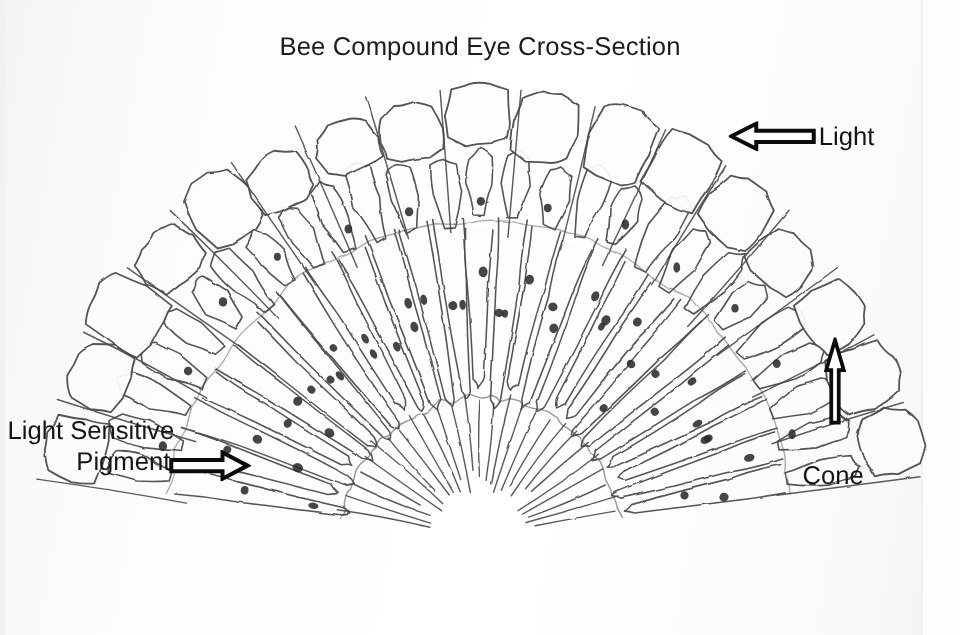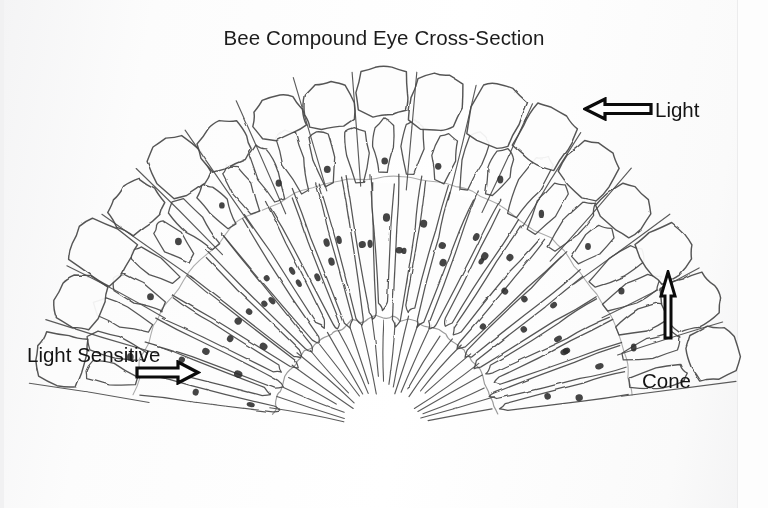--- a/index.html
+++ b/index.html
@@ -57,21 +57,21 @@
   }
   .anno-label {
     position: absolute;
     font-size: 20.5px;
     color: #141414;
     white-space: nowrap;
     line-height: 1.22;
   }
   #label-lens     { left: 655px; top: 97px; }
   #label-cone     { left: 642px; top: 336px; margin-top: 32px; }
-  #label-pigment  { left: 6px;  top: 342px; text-align: center; margin-left: 21px; }
+  #label-pigment  { left: 6px;  top: 332px; text-align: center; }
   #label-pigment .l2 { display: block; padding-left: 52px; }
   .anno-arrow { position: absolute; }
 </style>
 </head>
 <body>
 
 <div id="screen">
 
   <div id="paper"></div>
   <div id="paper-edge-left"></div>
@@ -284,15 +284,16 @@
   <svg class="anno-arrow" id="arrow-cone" width="20" height="70" style="left:658px; top:270px;">
     <polygon points="10,2 17,26 13,26 13,68 7,68 7,26 3,26" fill="#ffffff" stroke="#0b0b0b" stroke-width="3" stroke-linejoin="miter"></polygon>
   </svg>
   <div class="anno-label" id="label-cone">Cone</div>
 
   <svg class="anno-arrow" id="arrow-pigment" width="66" height="25" style="left:135px; top:360px;">
     <polygon points="63,12.5 43,2 43,8 2,8 2,17 43,17 43,23" fill="#ffffff" stroke="#0b0b0b" stroke-width="3.2" stroke-linejoin="miter"></polygon>
   </svg>
   <div class="anno-label" id="label-pigment">
     <span class="l1">Light Sensitive</span>
+    <span class="l2">Pigment</span>
   </div>
 
 </div>
 
 </body></html>

